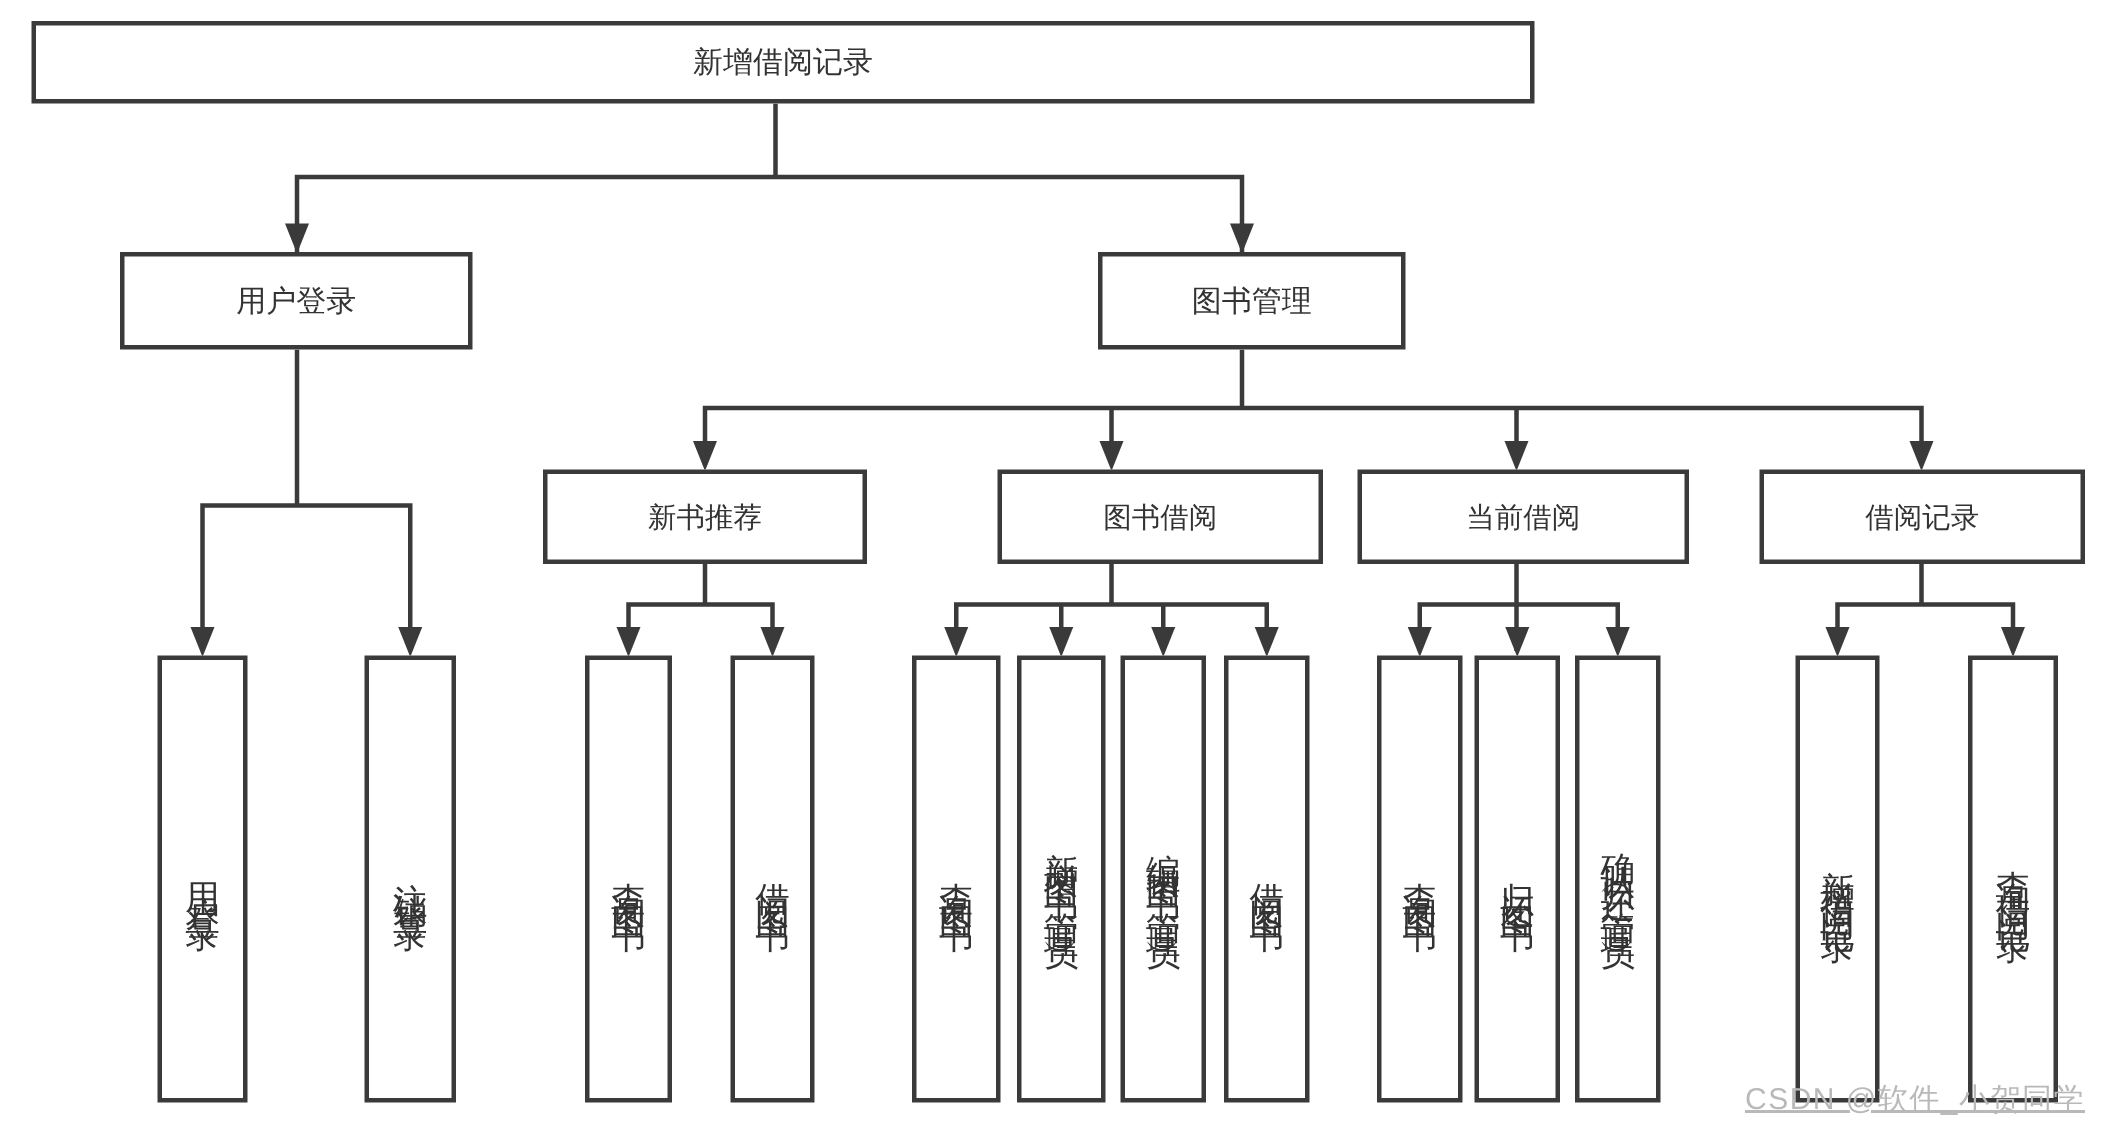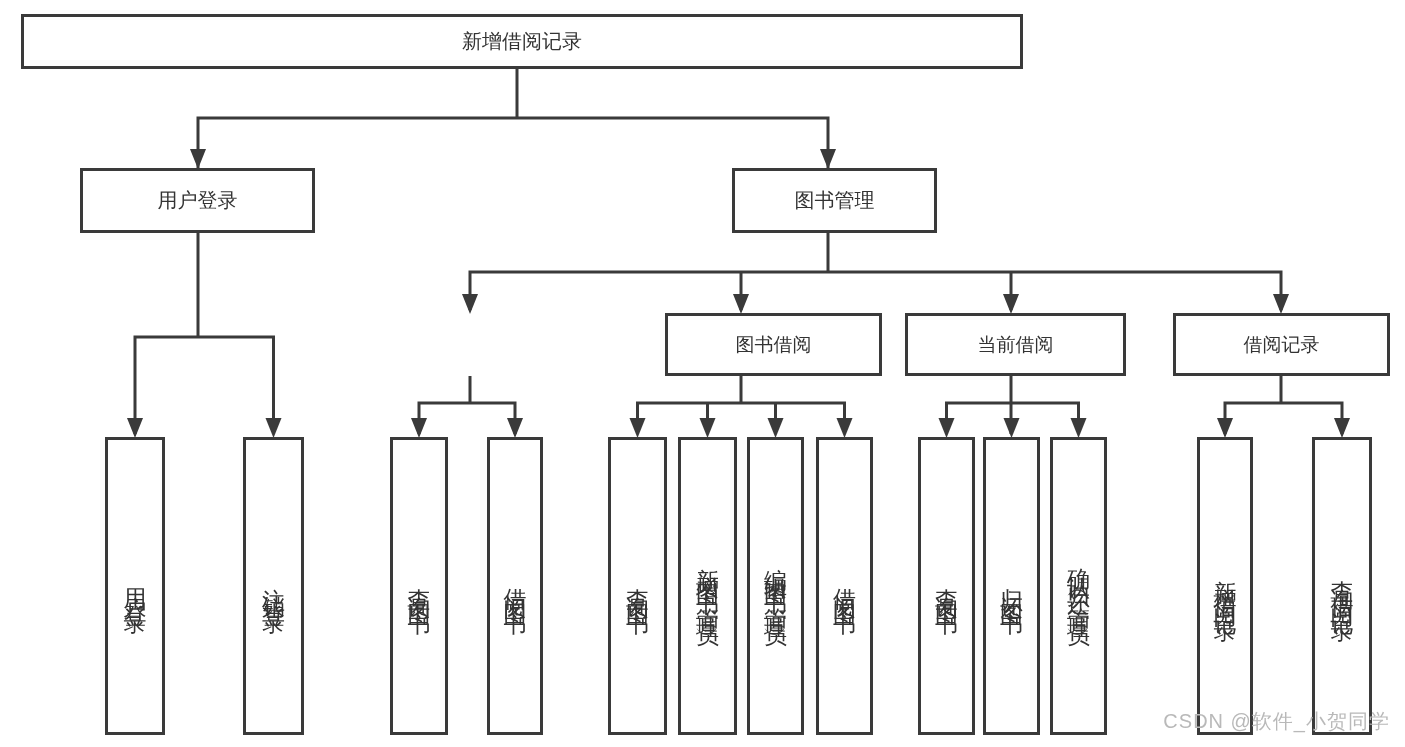--- a/index.html
+++ b/index.html
@@ -35,25 +35,26 @@
   .leaf-box .vtext {
     writing-mode: vertical-rl;
     text-orientation: mixed;
     letter-spacing: 8px;
     line-height: 1;
     white-space: nowrap;
   }
   .watermark {
     position: absolute;
     right: 15px;
-    bottom: 12px;
+    bottom: 1px;
     font-size: 20px;
     color: #b9b9b9;
     letter-spacing: 1px;
     z-index: 2;
+    text-decoration: underline;
   }
 </style>
 </head>
 <body>
 
 <div class="canvas">
 
   <svg class="connectors" viewBox="0 0 1405 747" xmlns="http://www.w3.org/2000/svg">
     <g stroke="#3a3a3a" stroke-width="3" fill="none">
 
@@ -98,20 +99,23 @@
     <span>新增借阅记录</span>
   </div>
 
   <div class="box l2-box" style="left:80px; top:168px; width:235px; height:65px;">
     <span>用户登录</span>
   </div>
   <div class="box l2-box" style="left:732px; top:168px; width:205px; height:65px;">
     <span>图书管理</span>
   </div>
 
+  <div class="box l3-box" style="left:362px; top:313px; width:216px; height:63px;">
+    <span>新书推荐</span>
+  </div>
   <div class="box l3-box" style="left:633px; top:313px; width:217px; height:63px;margin-left:32px;">
     <span>图书借阅</span>
   </div>
   <div class="box l3-box" style="left:905px; top:313px; width:221px; height:63px;">
     <span>当前借阅</span>
   </div>
   <div class="box l3-box" style="left:1173px; top:313px; width:217px; height:63px;">
     <span>借阅记录</span>
   </div>
 

